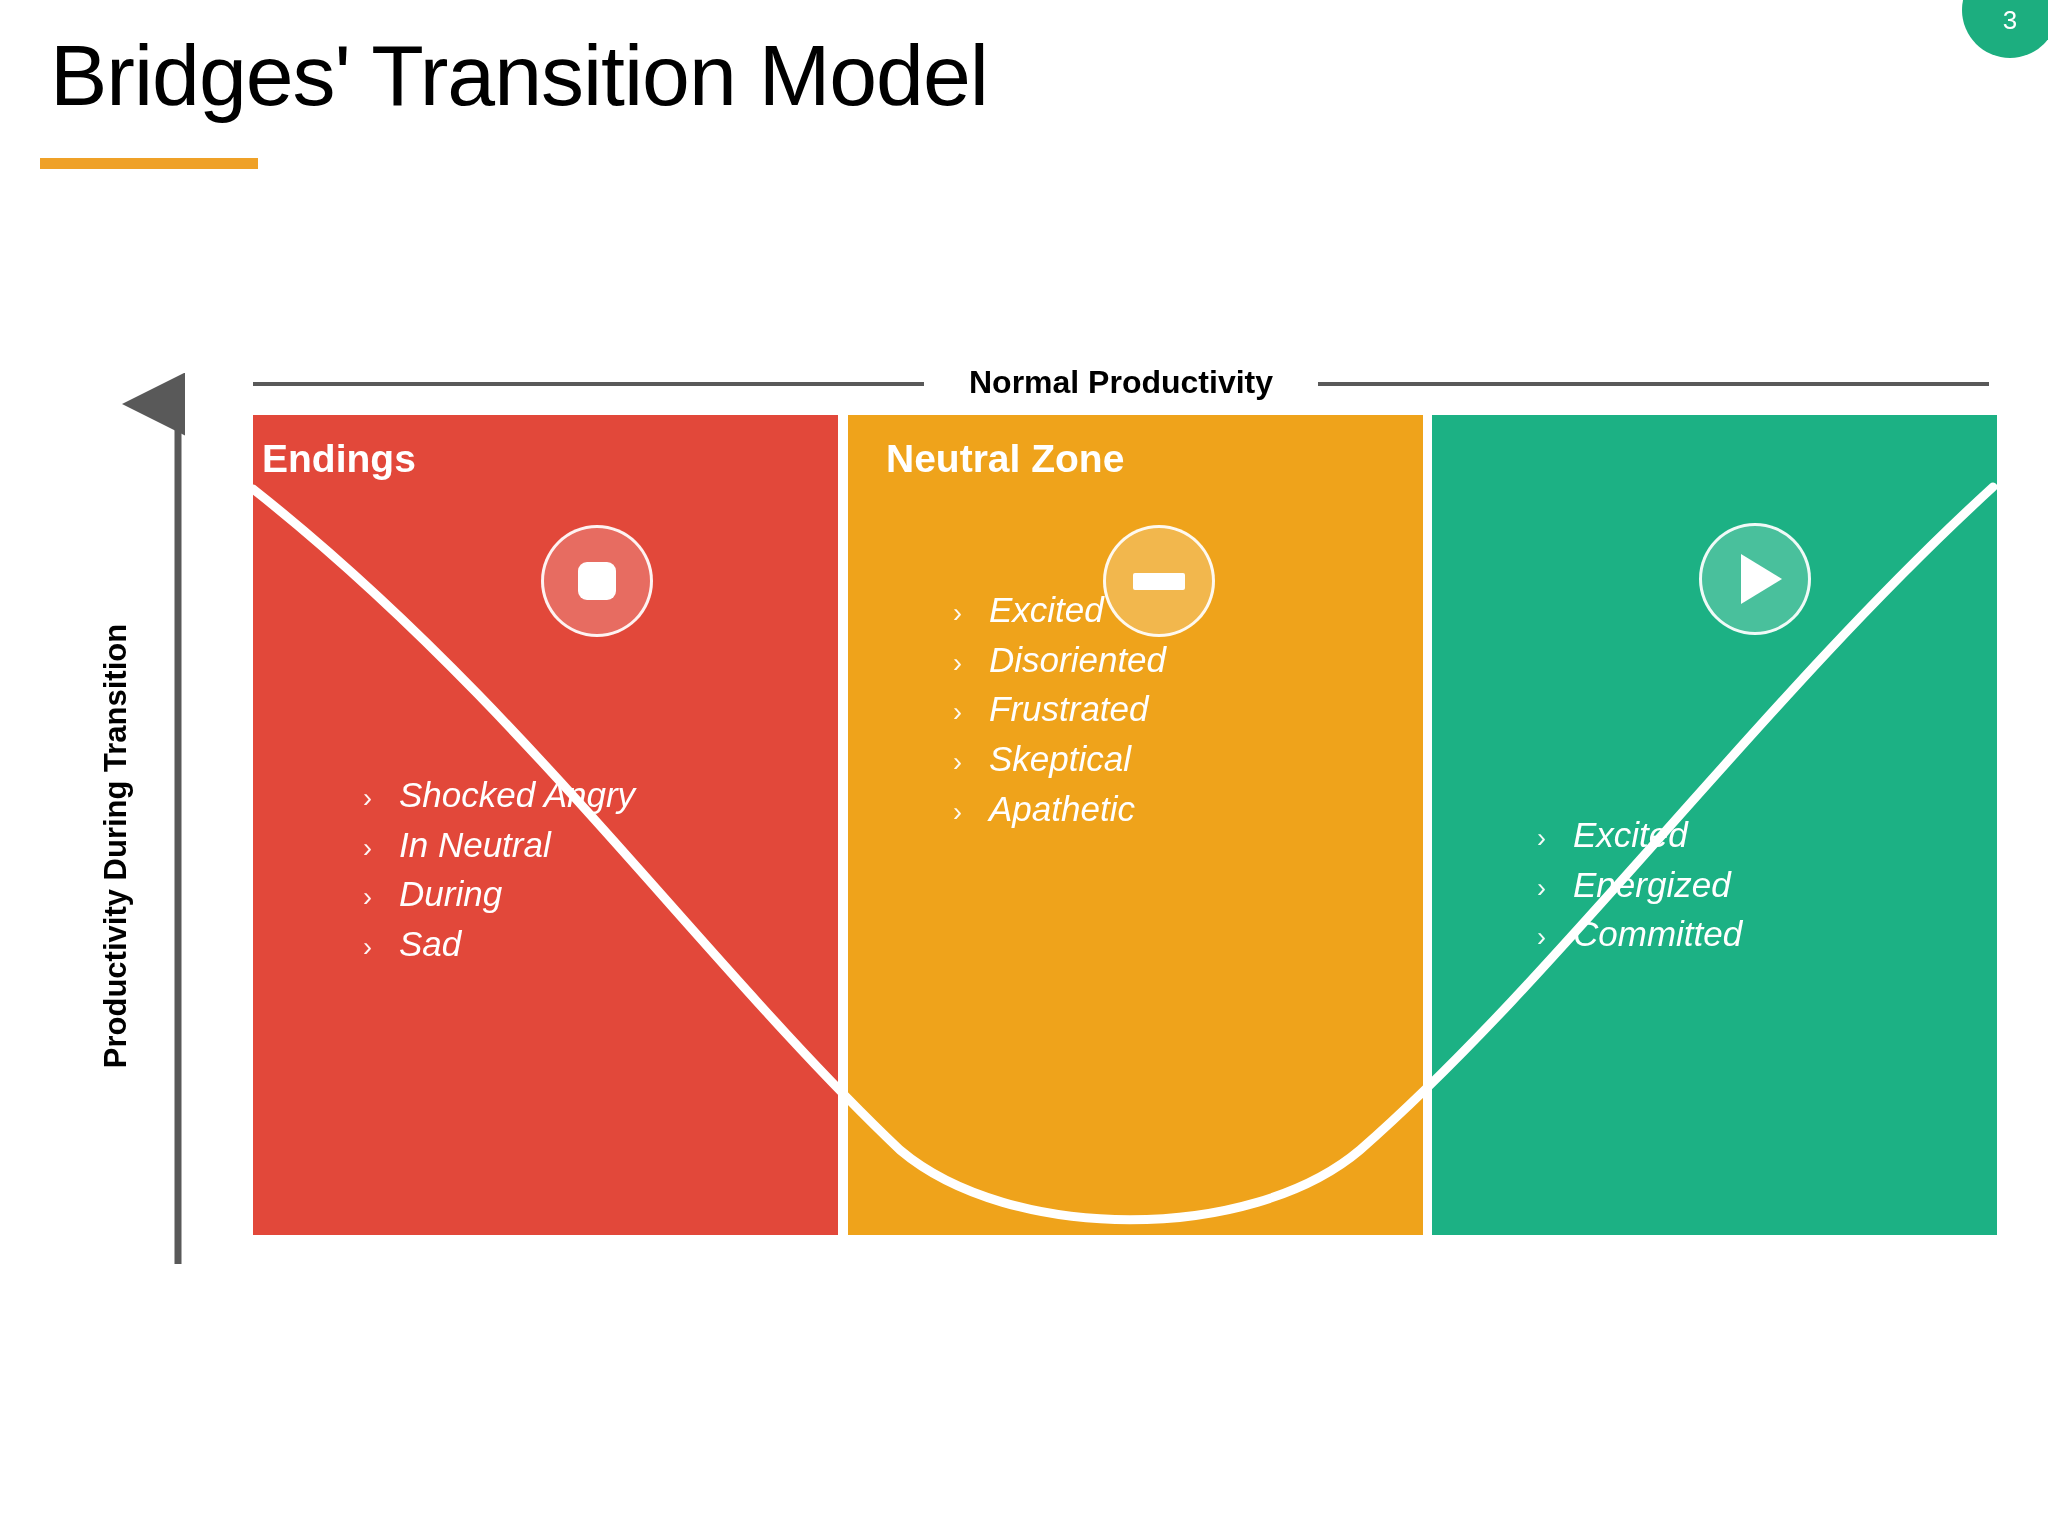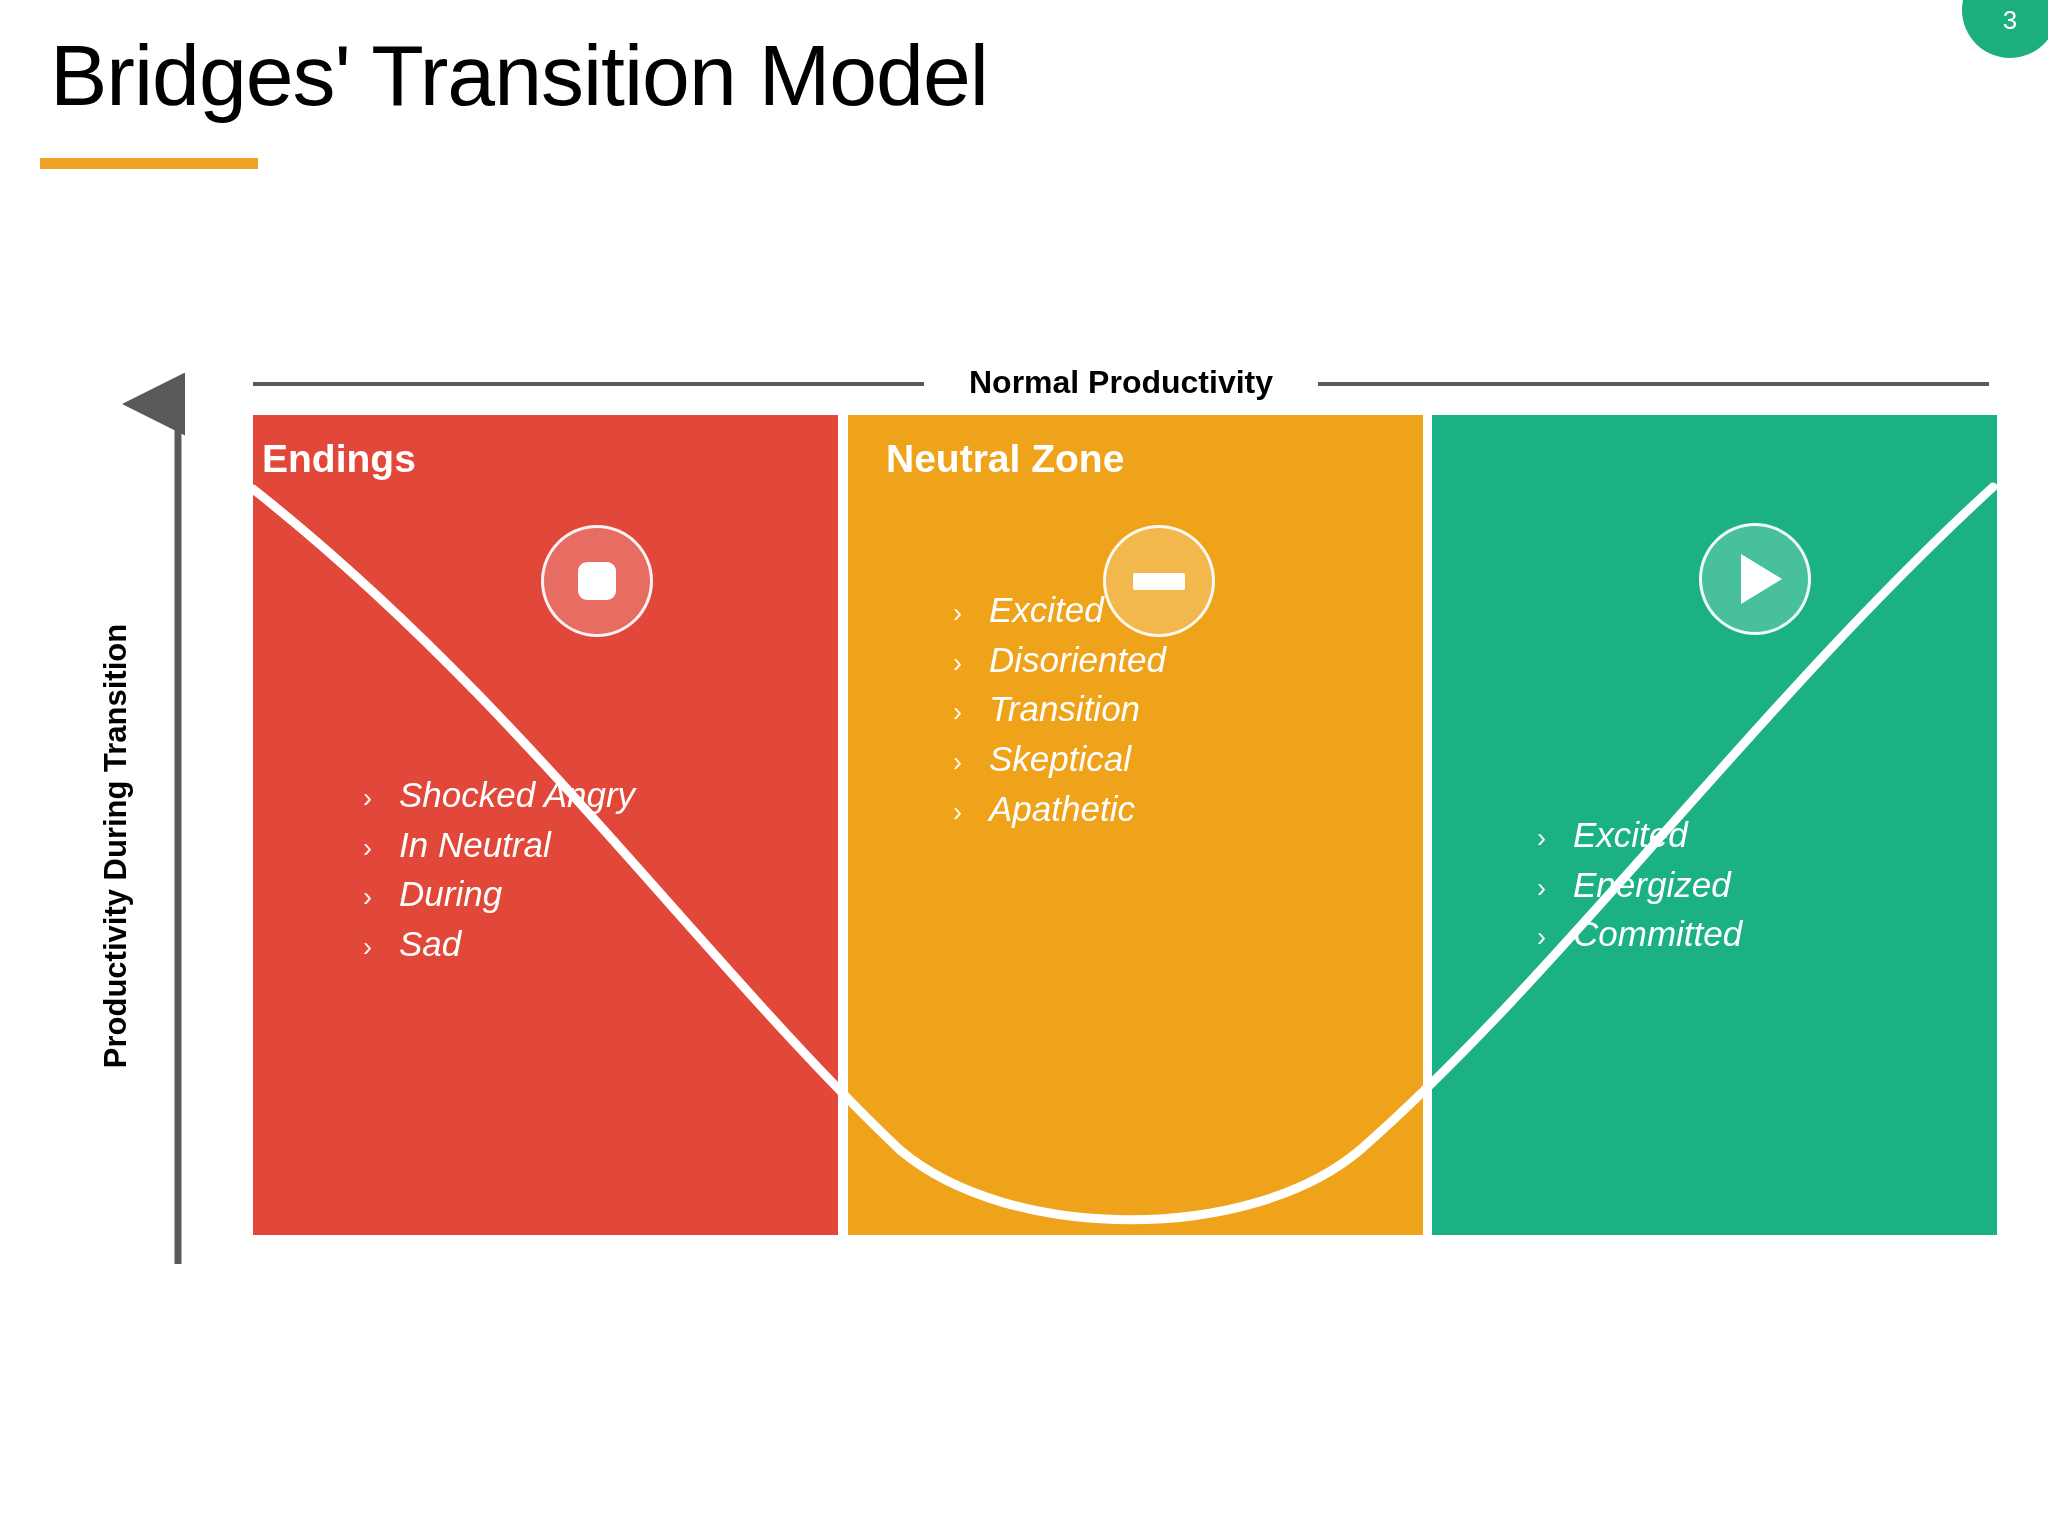--- a/index.html
+++ b/index.html
@@ -291,21 +291,21 @@
       <li>
           <span class="chev">›</span>
           <span>Excited</span>
         </li>
       <li>
           <span class="chev">›</span>
           <span>Disoriented</span>
         </li>
       <li>
           <span class="chev">›</span>
-          <span>Transition</span>
+          <span>Frustrated</span>
         </li>
       <li>
           <span class="chev">›</span>
           <span>Skeptical</span>
         </li>
       <li>
           <span class="chev">›</span>
           <span>Apathetic</span>
         </li>
     </ul>

